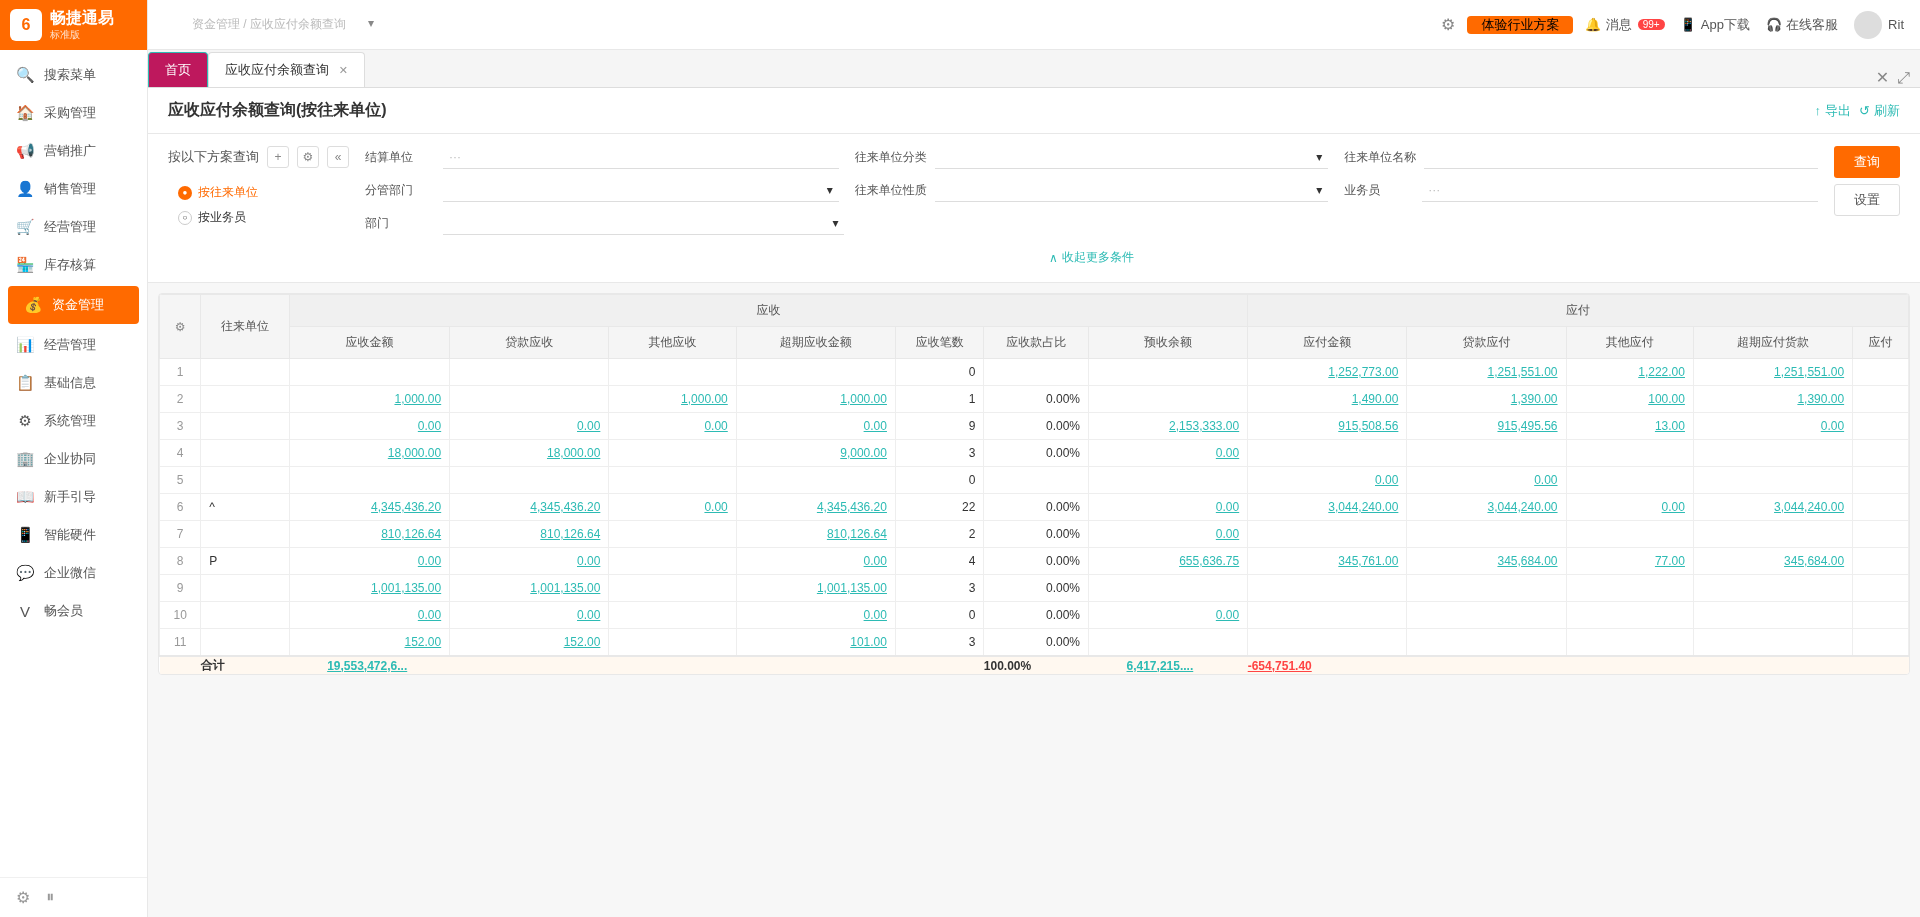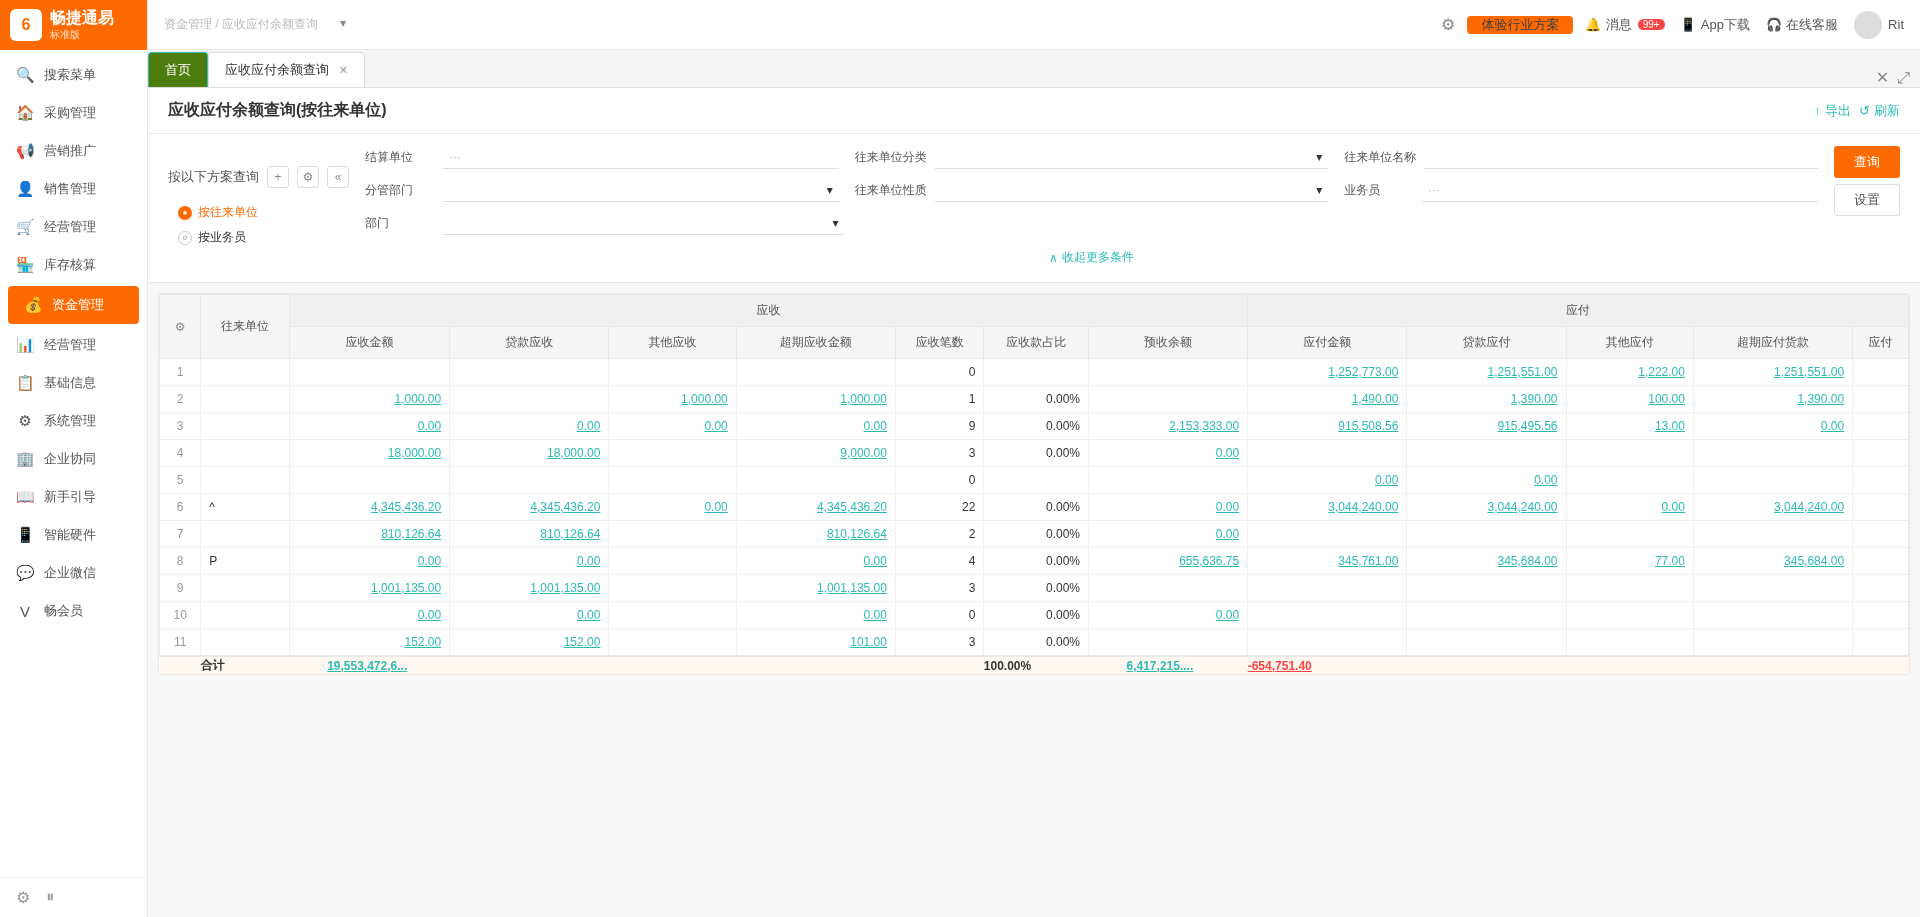--- a/index.html
+++ b/index.html
@@ -16,32 +16,32 @@
     .sidebar-item.active { background: #ff6a00; color: #fff; border-radius: 4px; margin: 2px 8px; }
     .sidebar-item .icon { font-size: 15px; width: 18px; text-align: center; }
     .sidebar-footer { padding: 10px 16px; display: flex; gap: 16px; border-top: 1px solid #f0f0f0; }
     .sidebar-footer-icon { color: #999; font-size: 16px; cursor: pointer; }
 
     
     .main { flex: 1; display: flex; flex-direction: column; height: 917px; overflow: hidden; }
 
     
     .topbar { height: 50px; background: #fff; display: flex; align-items: center; padding: 0 16px; gap: 12px; border-bottom: 1px solid #e8e8e8; flex-shrink: 0; }
-    .topbar-title { color: #bbb; font-size: 12px; flex: 1; display: flex; gap: 22px; }
-    .topbar-btn-orange { background: #ff6a00; color: #404040; border: none; padding: 0 14px; border-radius: 4px; cursor: pointer; font-size: 13px; }
+    .topbar-title { color: #bbb; font-size: 12px; flex: 1; display: flex; gap: 22px; margin-left: 28px; }
+    .topbar-btn-orange { background: #ff6a00; color: #000000; border: none; padding: 0 14px; border-radius: 4px; cursor: pointer; font-size: 13px; }
     .topbar-actions { display: flex; align-items: center; gap: 16px; color: #555; font-size: 13px; }
     .topbar-gear { color: #888; font-size: 16px; cursor: pointer; }
     .topbar-avatar { width: 28px; height: 28px; background: #ddd; border-radius: 50%; }
 
     
     .tabs { display: flex; background: #f5f5f5; border-bottom: 1px solid #ddd; flex-shrink: 0; height: 38px; align-items: flex-end; }
     .tab { padding: 8px 16px; cursor: pointer; font-size: 13px; color: #666; border: 1px solid transparent; border-bottom: none; background: #f5f5f5; border-radius: 4px 4px 0 0; }
     .tab.active { background: #fff; color: #333; border-color: #ddd; font-weight: 500; }
     .tab-close { margin-left: 6px; color: #999; font-size: 11px; }
-    .tab-home { background: #4d7c0f; color: #fff; border-color: #2dbbb4; }
+    .tab-home { background: #be185d; color: #fff; border-color: #2dbbb4; }
     .tabs-actions { margin-left: auto; padding-right: 10px; display: flex; gap: 8px; align-items: center; color: #888; font-size: 16px; }
 
     
     .content { flex: 1; overflow-y: auto; background: #f7f7f7; padding: 0; }
     .page-header { background: #fff; padding: 12px 20px 0; border-bottom: 1px solid #e8e8e8; display: flex; align-items: center; justify-content: space-between; }
     .page-title { font-size: 16px; font-weight: bold; color: #333; padding-bottom: 12px; }
     .page-header-actions { display: flex; gap: 8px; color: #2dbbb4; font-size: 13px; padding-bottom: 12px; }
     .page-header-action { display: flex; align-items: center; gap: 4px; cursor: pointer; }
 
     
@@ -219,21 +219,21 @@
         <div class="page-header-action">
           <span>↺</span>
           <span>刷新</span>
         </div>
       </div>
     </div>
 
     <div class="filter-area">
       <div style="display:flex;gap:16px;align-items:flex-start;">
 
-        <div style="flex-shrink:0;margin-top:20px;">
+        <div style="flex-shrink:0;">
           <div class="filter-label-row">
             <span class="filter-scheme-label">按以下方案查询</span>
             <div class="filter-icon-btn">+</div>
             <div class="filter-icon-btn">⚙</div>
             <div class="filter-icon-btn">«</div>
           </div>
           <div class="scheme-option active">
             <span style="width:14px;height:14px;border-radius:50%;background:#ff6a00;display:inline-flex;align-items:center;justify-content:center;color:#fff;font-size:8px;">●</span>
             <span>按往来单位</span>
           </div>

